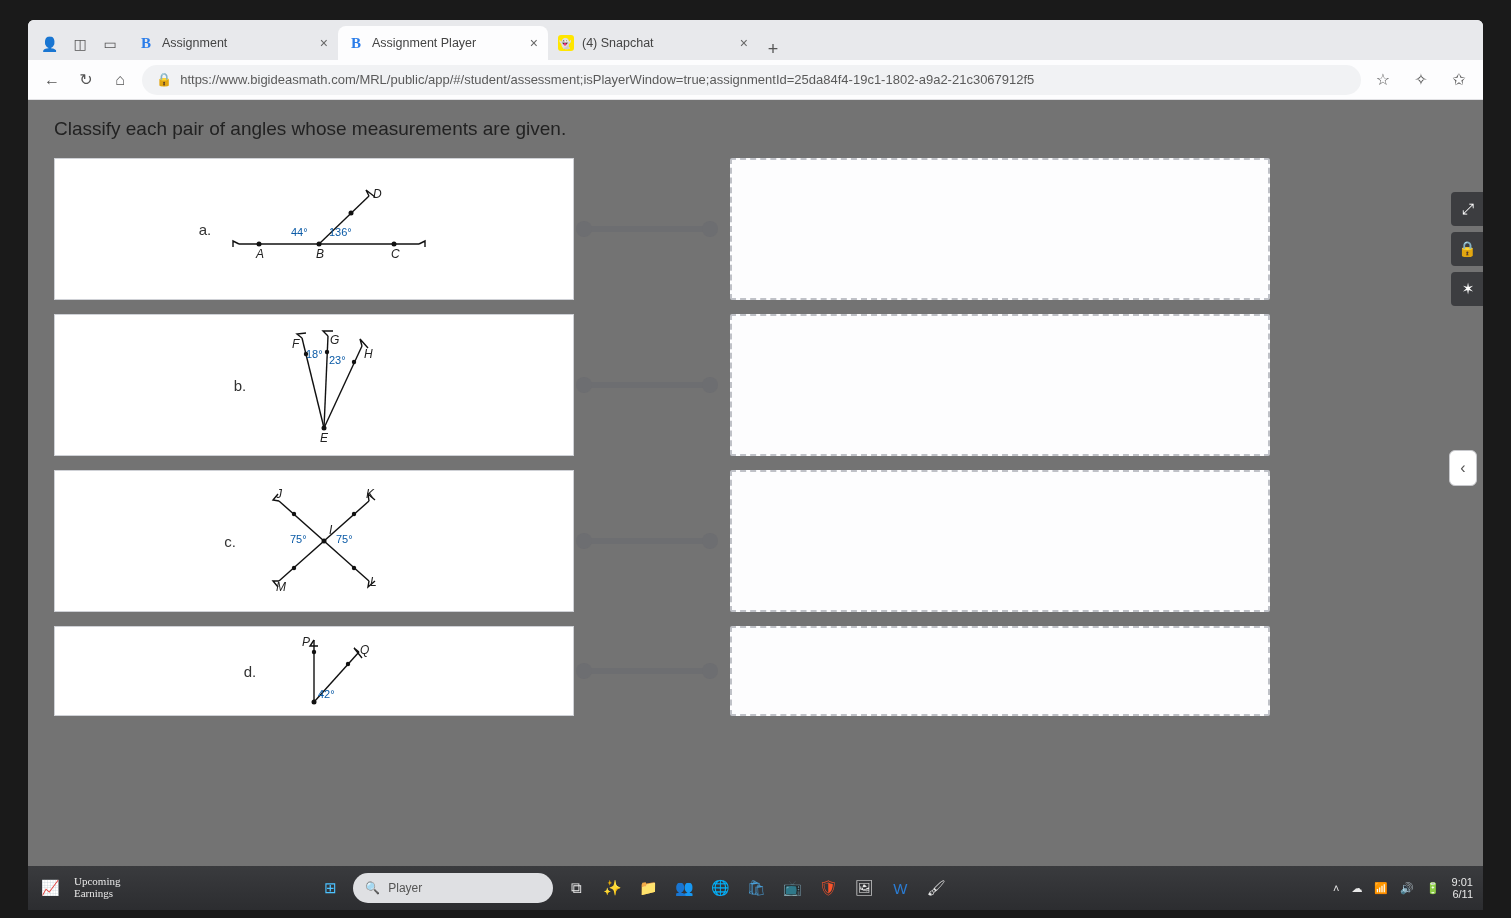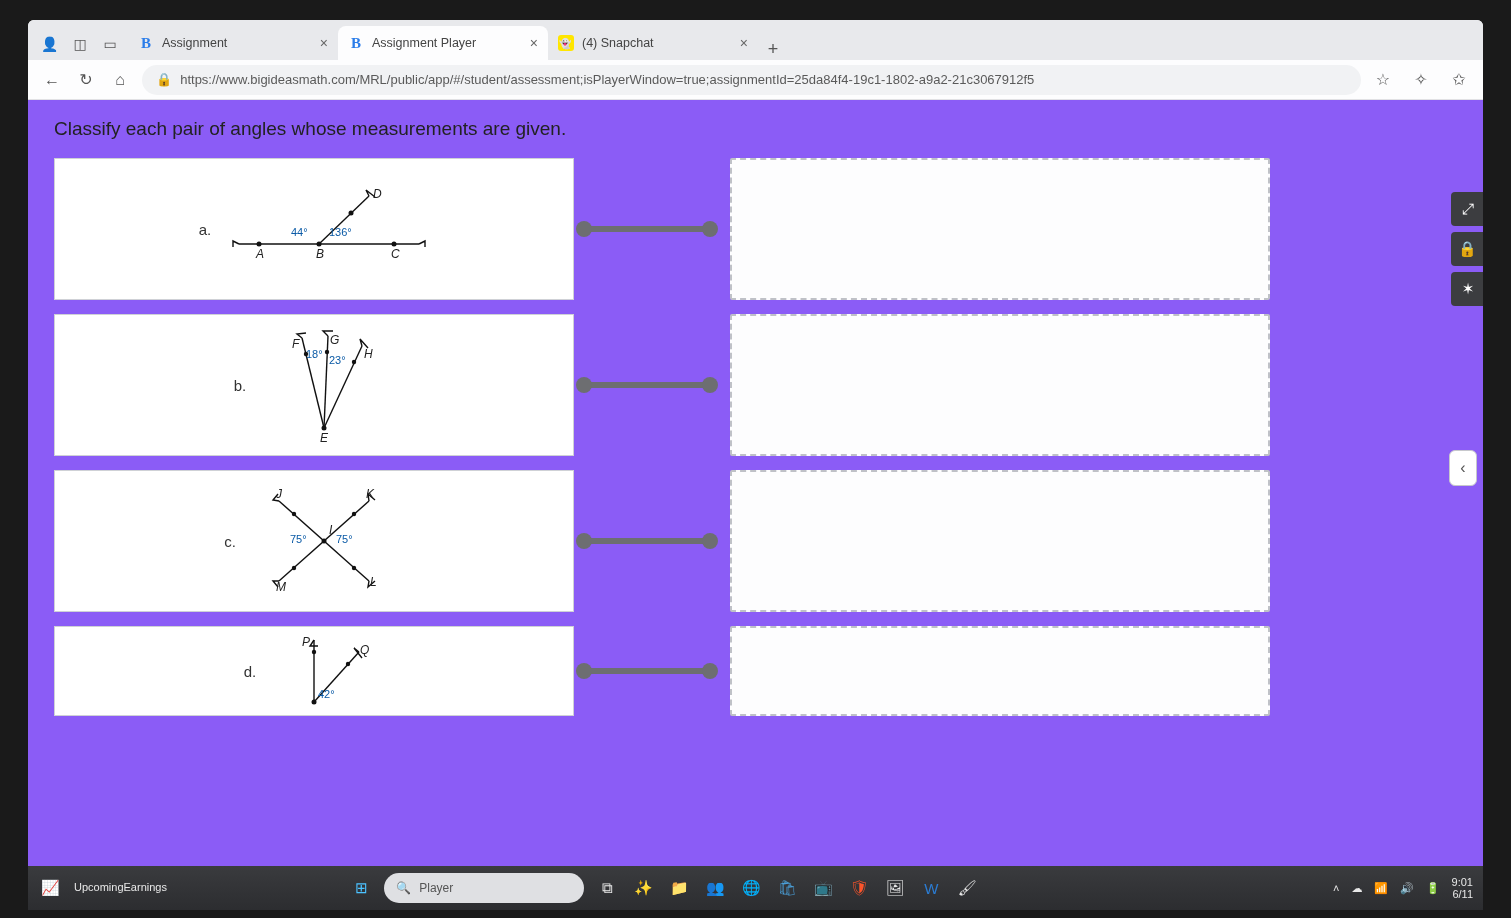--- a/index.html
+++ b/index.html
@@ -77,21 +77,21 @@
     font-size: 13px;
     color: #5a5a5a;
     gap: 8px;
   }
   .urlbar .lock { color: #777; }
   .right-icons { display:flex; gap:14px; color:#555; }
 
   
   .page {
     flex: 1;
-    background: #8b5cf6;
+    background: #737373;
     overflow: hidden;
     position: relative;
     padding: 18px 26px 0 26px;
   }
   .question {
     font-size: 19px;
     color: #222;
     margin-bottom: 18px;
   }
   .rows {
@@ -198,21 +198,21 @@
     height: 44px;
     background: linear-gradient(#3a3b3e, #2c2d30);
     display: flex;
     align-items: center;
     padding: 0 10px;
     gap: 10px;
     color: #e8e8e8;
     font-size: 12px;
   }
   .tb-left { display:flex; align-items:center; gap:10px; }
-  .tb-weather { display:flex; flex-direction:row; line-height:1.05; font-size:11px; }
+  .tb-weather { display:flex; flex-direction:column; line-height:1.05; font-size:11px;font-family:Liberation Serif, serif; }
   .tb-center { margin: 0 auto; display:flex; align-items:center; gap:10px; }
   .tb-ico { width: 26px; height: 26px; border-radius:4px; display:inline-flex; align-items:center; justify-content:center; font-size:15px; }
   .tb-search {
     width: 200px; height: 30px;
     background: #dfe0e3;
     border-radius: 15px;
     display:flex; align-items:center;
     padding: 0 12px;
     color:#555;
     gap:8px;

